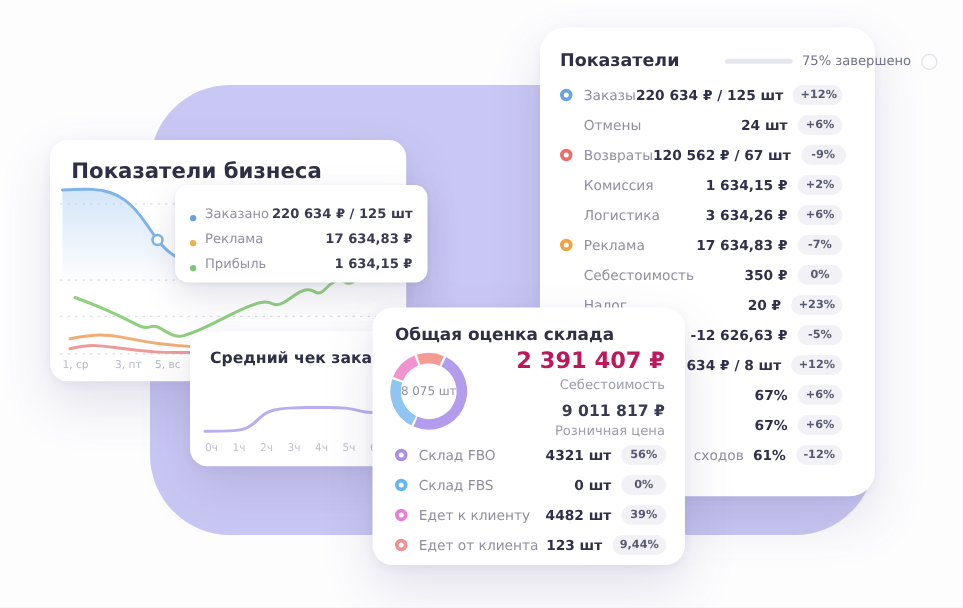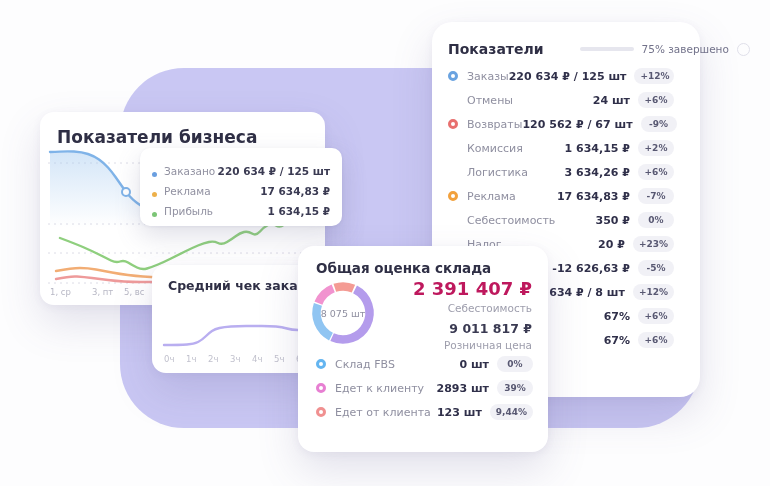--- a/index.html
+++ b/index.html
@@ -210,20 +210,26 @@
           <span class="badge">+6%</span>
         </div>
 
         <div class="m-row">
           <span class="ring" style="visibility: hidden;"></span>
           <span class="lbl"></span>
           <span class="val">67%</span>
           <span class="badge">+6%</span>
         </div>
 
+        <div class="m-row">
+          <span class="ring" style="visibility: hidden;"></span>
+          <span class="lbl offset">сходов</span>
+          <span class="val">61%</span>
+          <span class="badge">-12%</span>
+        </div>
       </div>
   </div>
 
   <div class="card avgcheck">
     <svg id="avg-svg" class="avg-svg" width="178" height="108" viewBox="0 0 178 108">
         <path d="M12,80 Q28,80 35,79.5 Q42,79 46,77 Q50,75 53.5,71.5 Q57,68 60,66 Q63,64 67.5,63 Q72,62 79,61.5 Q86,61 94,61 Q102,61 110,61 Q118,61 124,61.5 Q130,62 135,63.5 Q140,65 146,65 Q152,65 158,64.5 L164,64" fill="none" stroke="#b9aef0" stroke-width="2.4" stroke-linecap="round"></path>
       </svg>
     <div class="avg-title">Средний чек заказов</div>
     <div class="ax">
 
@@ -247,32 +253,38 @@
       </svg>
     <div class="w-center">8 075 шт</div>
     <div class="w-right">
       <div class="w-cost">2 391 407 ₽</div>
       <div class="w-cap">Себестоимость</div>
       <div class="w-retail">9 011 817 ₽</div>
       <div class="w-cap">Розничная цена</div>
     </div>
     <div class="w-rows">
 
+        <div class="w-row">
+          <span class="ring" style="border-color: rgb(168, 142, 233);"></span>
+          <span class="lbl">Склад FBO</span>
+          <span class="val">4321 шт</span>
+          <span class="badge">56%</span>
+        </div>
 
         <div class="w-row">
           <span class="ring" style="border-color: rgb(100, 181, 240);"></span>
           <span class="lbl">Склад FBS</span>
           <span class="val">0 шт</span>
           <span class="badge">0%</span>
         </div>
 
         <div class="w-row">
           <span class="ring" style="border-color: rgb(231, 127, 210);"></span>
           <span class="lbl">Едет к клиенту</span>
-          <span class="val">2893 шт</span>
+          <span class="val">4482 шт</span>
           <span class="badge">39%</span>
         </div>
 
         <div class="w-row">
           <span class="ring" style="border-color: rgb(240, 144, 144);"></span>
           <span class="lbl">Едет от клиента</span>
           <span class="val">123 шт</span>
           <span class="badge">9,44%</span>
         </div>
       </div>

